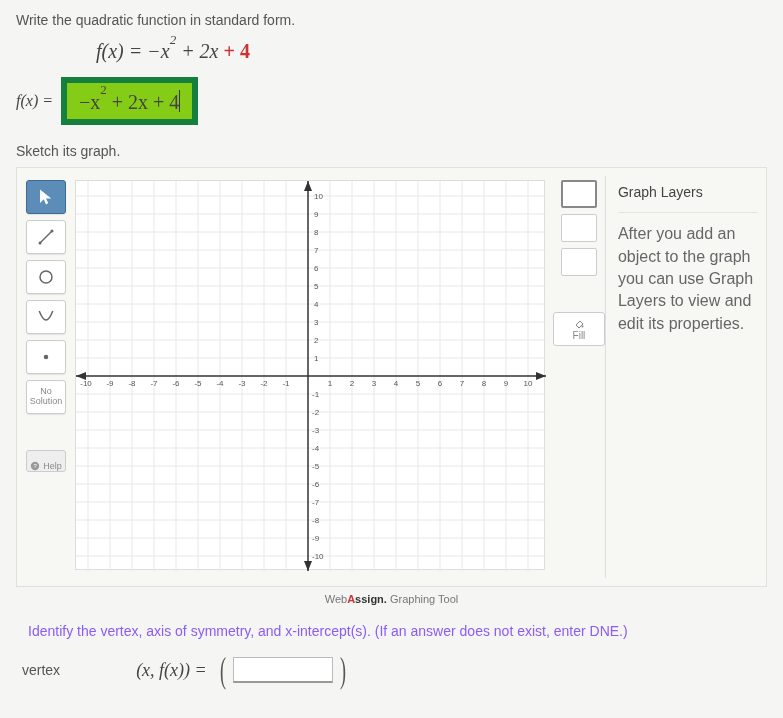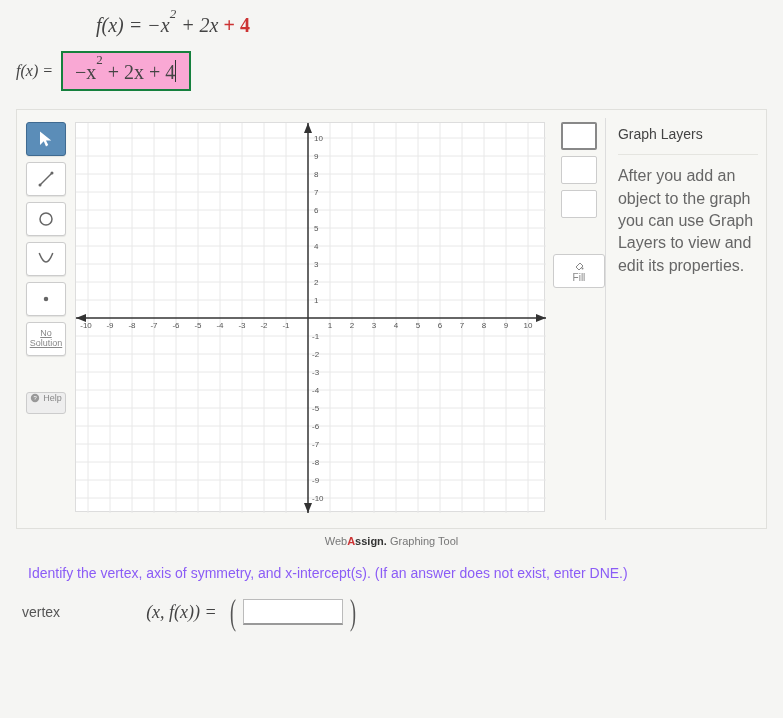--- a/index.html
+++ b/index.html
@@ -10,25 +10,25 @@
       font-size: 14px;
       width: 783px;
     }
     .page { padding: 12px 16px; }
     .prompt { color: #555; margin-bottom: 10px; }
     .given-fn { margin-left: 80px; margin-bottom: 14px; font-family: 'Times New Roman', serif; font-size: 20px; font-style: italic; }
     .given-fn .plus4 { color: #cc3333; font-weight: bold; font-style: normal;}
     .answer-line { display: flex; align-items: center; gap: 8px; margin-bottom: 18px; }
     .answer-line .lhs { font-family: 'Times New Roman', serif; font-style: italic; font-size: 16px; }
     .answer-box {
-      border: 2px solid #15803d;
+      border: 6px solid #15803d;
       padding: 6px 12px;
       font-family: 'Times New Roman', serif;
       font-size: 20px;
-      background: #f9a8d4;
+      background: #84cc16;
       min-width: 130px;
       position: relative;
     }
     .answer-box .cursor { border-right: 1px solid #333; }
     .sketch-label { color: #555; margin-bottom: 8px; }
     .graph-area {
       display: flex;
       background: #f7f7f4;
       border: 1px solid #e0e0dc;
       padding: 8px;
@@ -42,22 +42,22 @@
       border: 1px solid #ccc;
       border-radius: 3px;
       display: flex; align-items: center; justify-content: center;
       box-shadow: 0 1px 1px rgba(0,0,0,.08);
       cursor: pointer;
       font-size: 11px;
       color: #666;
     }
     .tool.selected { background: #5b8db8; border-color: #3f6a90; }
     .tool svg { width: 18px; height: 18px; }
-    .tool.nosol { height: 34px; font-size: 9px; line-height: 1.1; text-align: center; color: #888; flex-direction: column; text-decoration: underline;}
-    .help-btn { width: 40px; height: 22px; background: #eee; border: 1px solid #ccc; border-radius: 3px; display:flex; align-items:flex-start; justify-content:center; font-size:9px; color:#888; margin-top: 30px;}
+    .tool.nosol { height: 34px; font-size: 9px; line-height: 1.1; text-align: center; color: #888; flex-direction: column;}
+    .help-btn { width: 40px; height: 22px; background: #eee; border: 1px solid #ccc; border-radius: 3px; display:flex; align-items:flex-end; justify-content:center; font-size:9px; color:#888; margin-top: 30px;}
     .canvas-wrap { flex: 1; padding: 4px 8px; position: relative; }
     .canvas {
       width: 470px; height: 390px;
       background: #fff;
       border: 1px solid #ddd;
       position: relative;
     }
     .right-tools { width: 52px; display:flex; flex-direction:column; align-items:center; gap:6px; padding-top: 4px;}
     .thumb { width: 36px; height: 28px; background: #fff; border: 1px solid #ccc; border-radius: 2px; }
     .thumb.active { border: 2px solid #888; }
@@ -67,43 +67,45 @@
       border-left: 1px solid #ddd;
       padding-left: 12px;
       overflow: hidden;
     }
     .side-panel h4 { font-size: 14px; font-weight: normal; color: #444; padding: 8px 0 12px; border-bottom: 1px solid #e5e5e0;}
     .side-panel p { font-size: 16px; color: #666; padding-top: 10px; line-height: 1.4; }
     .footer-brand { text-align: center; font-size: 11px; color: #777; padding: 6px 20px 4px; }
     .footer-brand b { color: #333; }
     .footer-brand .a { color: #c33; }
     .identify { color: #8b5cf6; margin: 14px 12px 10px; }
-    .vertex-line { display: flex; align-items: center; gap: 40px; padding-left: 6px;}
+    .vertex-line { display: flex; align-items: center; gap: 30px; padding-left: 6px;}
     .vertex-line .label { color: #555; }
     .vertex-input { display:flex; align-items:center; font-family:'Times New Roman', serif; font-size: 18px; margin-left: 46px;}
     .paren { font-size: 36px; font-weight: 100; color: #555; transform: scaleX(.5);}
     .blank { width: 100px; height: 26px; border: 1px solid #bbb; border-bottom: 2px solid #999; background: #fff; margin: 0 4px;}
     sup { font-size: .65em; position: relative; top: -0.5em;}
   </style>
 </head>
 <body>
 
 <div class="page">
+  <div class="prompt">Write the quadratic function in standard form.</div>
 
   <div class="given-fn">
     <span>f(x) = </span><span>−x</span><sup>2</sup><span> + 2x </span><span class="plus4">+ 4</span>
   </div>
 
   <div class="answer-line">
     <span class="lhs">f(x) = </span>
     <div class="answer-box">
       <span>−x</span><sup>2</sup><span> + 2x + 4</span><span class="cursor"></span>
     </div>
   </div>
 
+  <div class="sketch-label">Sketch its graph.</div>
 
   <div class="graph-area">
     <div class="toolbar">
       <div class="tool selected">
         <svg viewBox="0 0 24 24">
             <path d="M4 2 L4 20 L9 15 L12 22 L15 20 L12 14 L19 14 Z" fill="#fff"></path>
           </svg>
       </div>
       <div class="tool">
         <svg viewBox="0 0 24 24">

